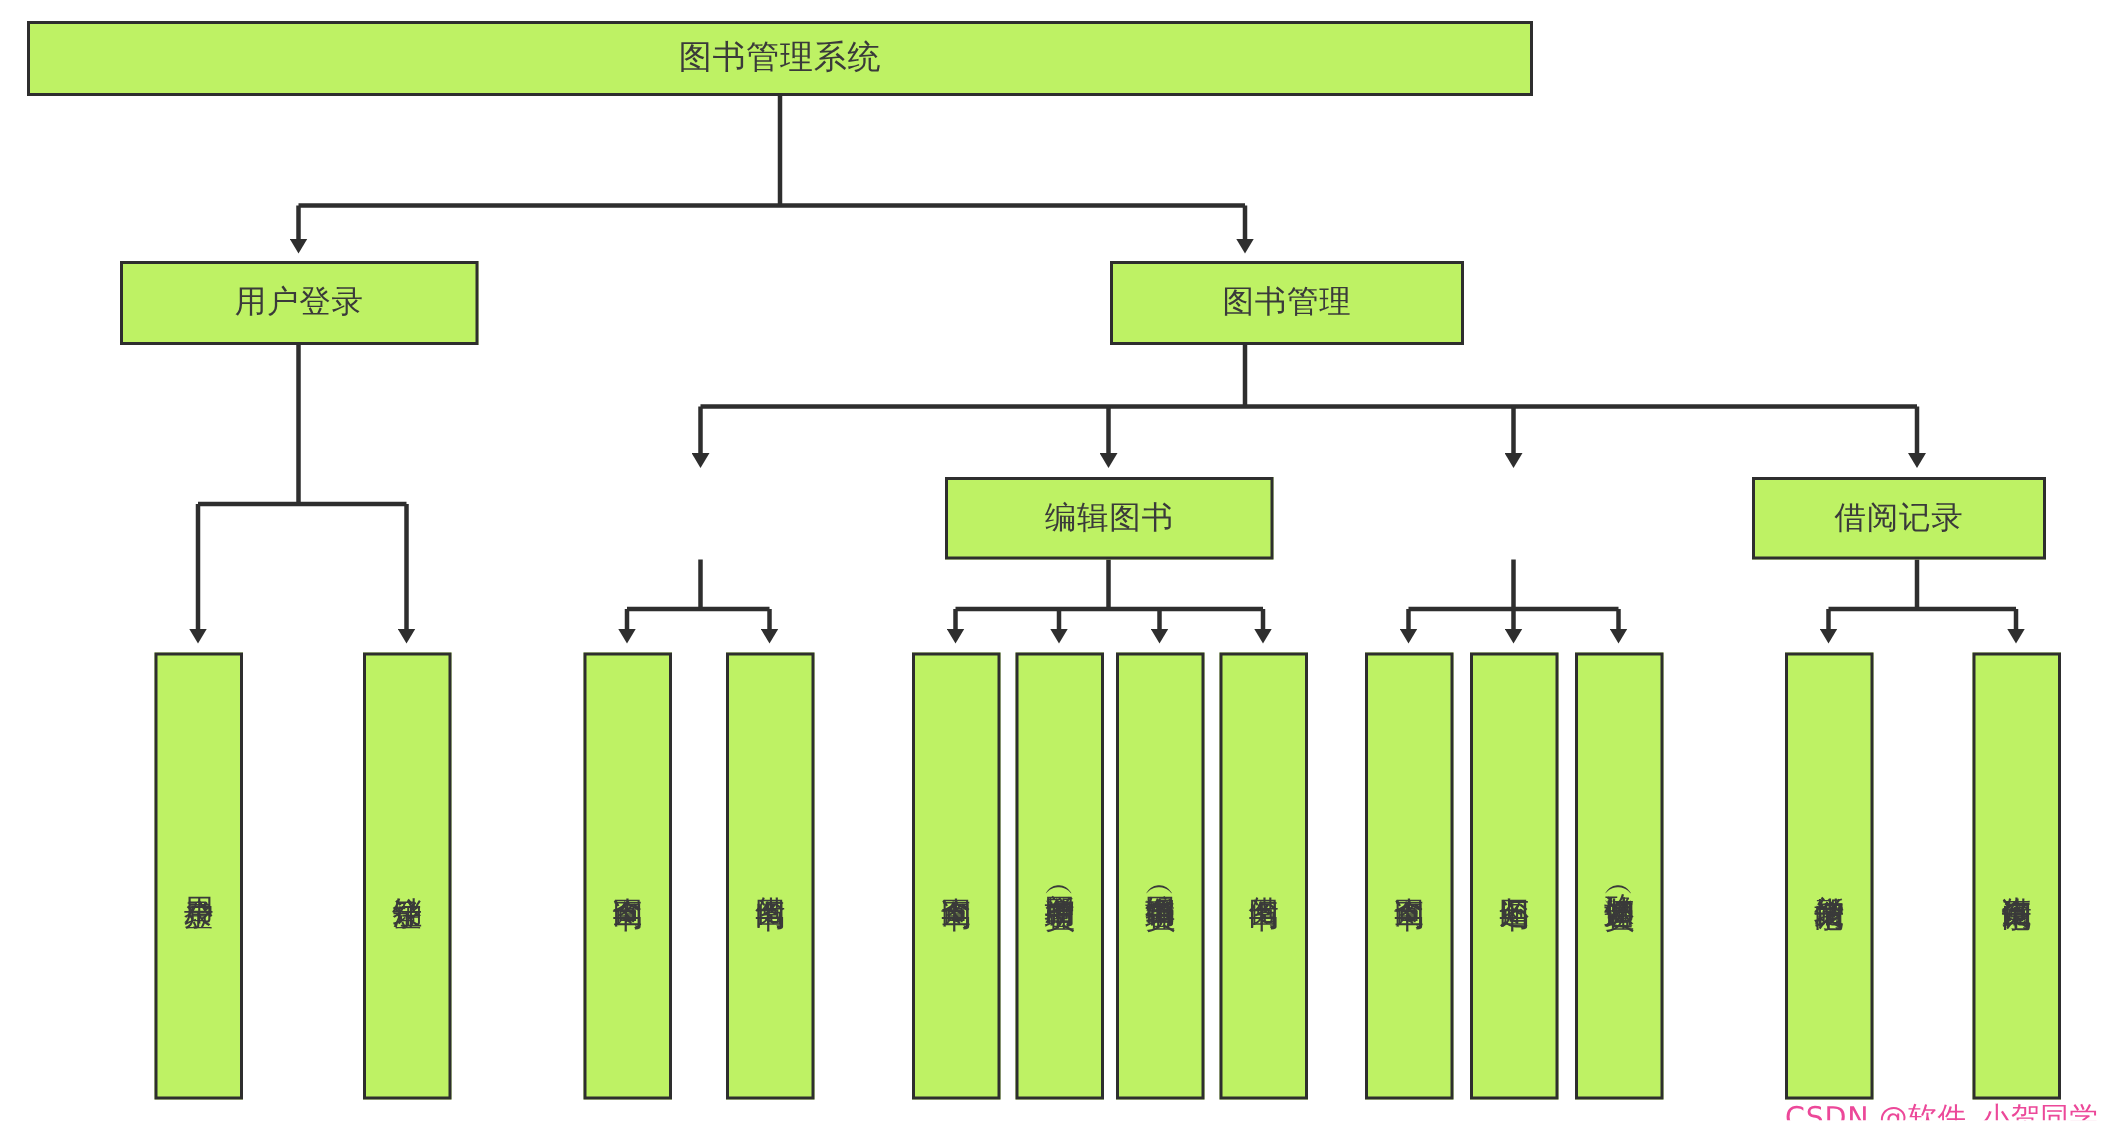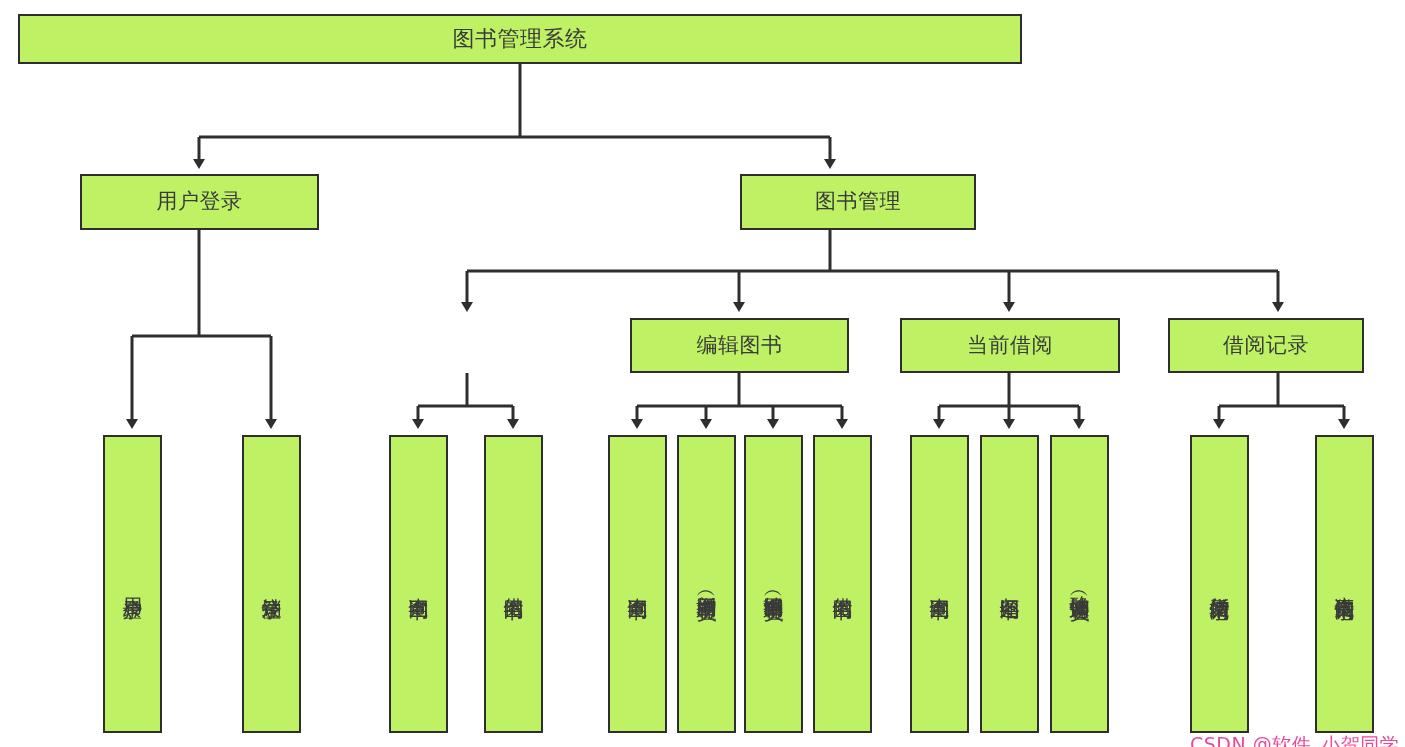--- a/index.html
+++ b/index.html
@@ -125,23 +125,20 @@
   <div class="node" style="left:80px; top:174px; width:239px; height:56px;">
     <span class="lbl">用户登录</span>
   </div>
   <div class="node" style="left:740px; top:174px; width:236px; height:56px;">
     <span class="lbl">图书管理</span>
   </div>
 
   <div class="node" style="left:630px; top:318px; width:219px; height:55px;">
     <span class="lbl">编辑图书</span>
   </div>
-  <div class="node" style="left:900px; top:318px; width:220px; height:55px;">
-    <span class="lbl">当前借阅</span>
-  </div>
   <div class="node" style="left:1168px; top:318px; width:196px; height:55px;">
     <span class="lbl">借阅记录</span>
   </div>
 
   <div class="node leaf" style="left:103px; top:435px; width:59px; height:298px;">
     <span class="lbl">用户登录</span>
   </div>
   <div class="node leaf" style="left:242px; top:435px; width:59px; height:298px;">
     <span class="lbl">注销登录</span>
   </div>

